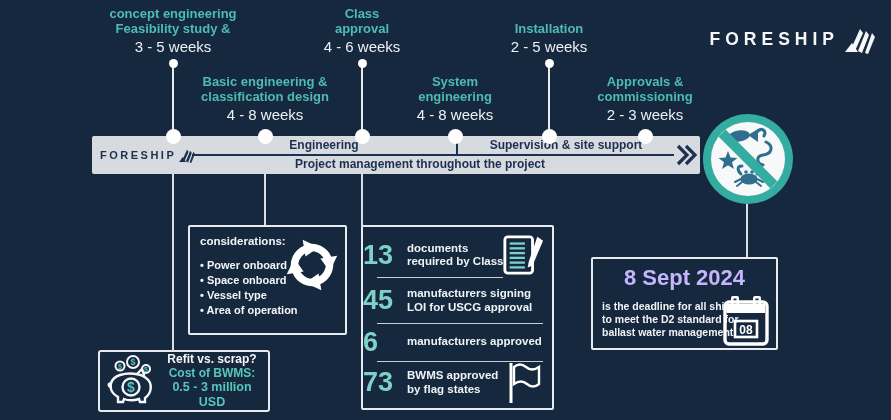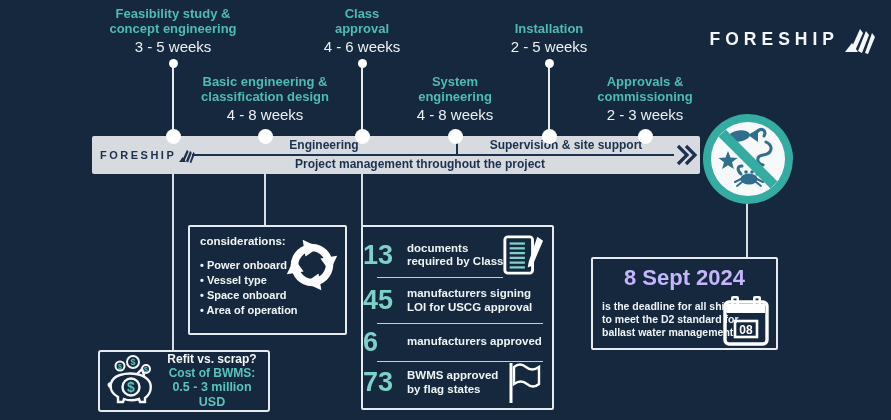--- a/index.html
+++ b/index.html
@@ -74,22 +74,22 @@
       <g fill="#F4F6F8">
         <polygon points="2,28 15,28 9,19"></polygon>
         <polygon points="8,25 17,5 20,9 12,27"></polygon>
         <polygon points="15,27 23,7 26,11 19,29"></polygon>
         <polygon points="22,29 29,9 32,13 25,30"></polygon>
       </g>
     </svg>
   </div>
 
   <div class="ms ms-top" style="left:78px">
+    <div class="ms-title">concept engineering</div>
     <div class="ms-title">Feasibility study &amp;</div>
-    <div class="ms-title">concept engineering</div>
     <div class="ms-weeks">3 - 5 weeks</div>
   </div>
   <div class="ms ms-bottom" style="left:170px">
     <div class="ms-title">Basic engineering &amp;</div>
     <div class="ms-title">classification design</div>
     <div class="ms-weeks">4 - 8 weeks</div>
   </div>
   <div class="ms ms-top" style="left:267px">
     <div class="ms-title">Class</div>
     <div class="ms-title">approval</div>
@@ -200,22 +200,22 @@
           <polygon points="20,3 37,11 23,21" fill="#fff"></polygon>
         </g>
         <g transform="rotate(270 30 30)">
           <path d="M12 36 A 19 19 0 0 1 23 13" stroke="#fff" stroke-width="8" fill="none"></path>
           <polygon points="20,3 37,11 23,21" fill="#fff"></polygon>
         </g>
       </g>
     </svg>
     <ul class="sys-bullets">
       <li>Power onboard</li>
+      <li>Space onboard</li>
       <li>Vessel type</li>
-      <li>Space onboard</li>
       <li>Area of operation</li>
     </ul>
   </div>
 
   <div class="box refitbox">
     <svg width="56" height="54" viewBox="0 0 56 54">
       <g stroke="#F4F6F8" stroke-width="2" fill="none">
         <circle cx="29" cy="8" r="6"></circle>
         <circle cx="16" cy="12" r="4.5"></circle>
         <circle cx="42" cy="15" r="4"></circle>

